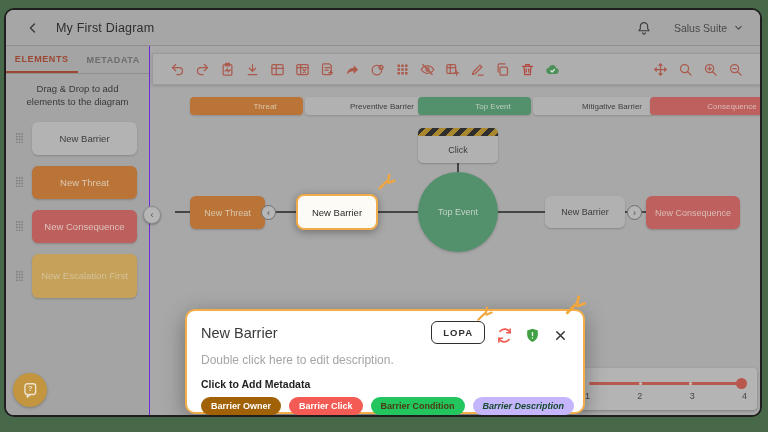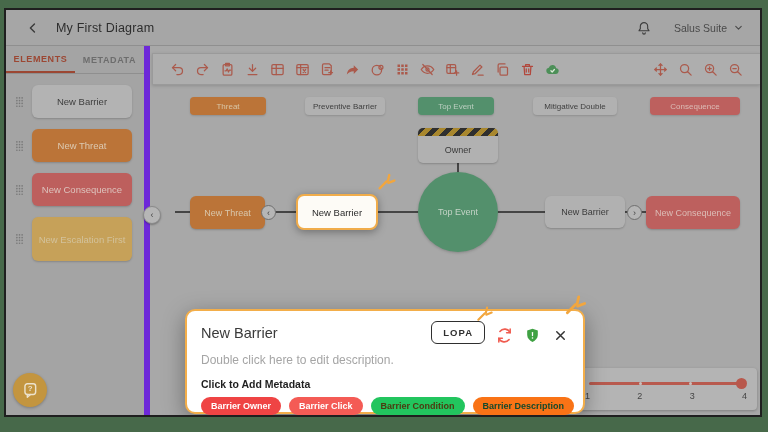--- a/index.html
+++ b/index.html
@@ -4,36 +4,36 @@
 <style>
   html,body{margin:0;padding:0;}
   body{
     width:768px;height:432px;overflow:hidden;position:relative;
     background:#47694a;
     font-family:"Liberation Sans","DejaVu Sans",sans-serif;
     -webkit-font-smoothing:antialiased;
   }
   .app{
     position:absolute;left:4px;top:8px;width:754px;height:405px;
-    background:#a6a6a6;border:2px solid #1f1f1f;border-radius:0;overflow:hidden;
+    background:#a6a6a6;border:2px solid #1f1f1f;border-radius:10px;overflow:hidden;
   }
   
   .topbar{
     position:absolute;left:0;top:0;width:100%;height:36px;
     background:#a6a6a6;border-bottom:1px solid #8f8f8f;
     display:flex;align-items:center;box-sizing:border-box;padding:0 16px 0 18px;
   }
   .topbar .back{width:18px;height:18px;display:flex;align-items:center;justify-content:center;margin-right:14px;cursor:pointer;}
   .topbar .title{font-size:12.5px;font-weight:500;color:#2d2d2d;letter-spacing:.2px;}
   .topbar .right{margin-left:auto;display:flex;align-items:center;gap:22px;}
   .topbar .account{font-size:10.5px;color:#4a4a4a;}
   
   .sidebar{
     position:absolute;left:0;top:36px;bottom:0;width:144px;
-    background:#a4a4a4;border-right:6px solid #6d28d9;box-sizing:border-box;
+    background:#a4a4a4;border-right:1px solid #6d28d9;box-sizing:border-box;
   }
   .tabs{display:flex;height:27px;border-bottom:1px solid #8f8f8f;}
   .tab{flex:1;display:flex;align-items:center;justify-content:center;font-size:9px;font-weight:700;letter-spacing:.6px;color:#6d6d6d;cursor:pointer;box-sizing:border-box;}
   .tab.active{color:#9c4733;border-bottom:2px solid #9c4733;}
   .hint{padding:9px 12px 2px;text-align:center;font-size:9.5px;line-height:1.35;color:#383838;}
   .palette{margin-top:8px;}
   .pal-row{display:flex;align-items:center;margin:11px 0;}
   .grip{width:26px;display:flex;justify-content:center;cursor:grab;}
   .pill{flex:1;margin-right:12px;min-height:33px;border-radius:6px;display:flex;align-items:center;justify-content:center;
         text-align:center;font-size:9.5px;padding:2px 6px;box-sizing:border-box;box-shadow:0 1px 2px rgba(0,0,0,.18);cursor:grab;}
@@ -54,21 +54,21 @@
   }
   .tbi{width:25px;height:22px;display:flex;align-items:center;justify-content:center;color:#ab5a4c;cursor:pointer;}
   .tbi svg{width:15px;height:15px;}
   .tbi.delete{color:#b2483d;}
   .tbi.sync{color:#4c8f58;}
   .tbi.first-right{margin-left:auto;}
   
   .canvas{position:absolute;left:144px;top:36px;right:0;bottom:0;background:#a8a8a8;overflow:hidden;}
   .chip{
     position:absolute;top:51px;height:18px;border-radius:4px;display:flex;align-items:center;justify-content:center;
-    font-size:8px;font-weight:500;box-shadow:0 1px 2px rgba(0,0,0,.15);cursor:pointer;
+    font-size:8px;font-weight:500;box-shadow:0 1px 2px rgba(0,0,0,.15);cursor:pointer;padding-left:37px;
   }
   .chip-orange{background:#bb7438;color:#d9c6a6;}
   .chip-gray{background:#b1b1b1;color:#3e3e3e;}
   .chip-green{background:#53906c;color:#bccfc1;}
   .chip-red{background:#bd605e;color:#dcbdb7;}
   .hline{position:absolute;top:165px;left:25px;width:545px;height:2px;background:#454545;}
   .vline{position:absolute;left:307px;top:116px;width:2px;height:11px;background:#454545;}
   .hazard{
     position:absolute;left:268px;top:82px;width:80px;height:35px;background:#b1b1b1;border-radius:5px;
     box-shadow:0 1px 2px rgba(0,0,0,.2);overflow:hidden;cursor:pointer;
@@ -118,24 +118,24 @@
   .popup-header .btns{margin-left:auto;display:flex;align-items:flex-end;gap:10px;}
   .pbtn{border:1.5px solid #2f2f2f;border-radius:6px;background:#fff;color:#2f2f2f;
         font-size:9.5px;font-weight:700;letter-spacing:1px;padding:5px 11px;cursor:pointer;
         font-family:"Liberation Sans","DejaVu Sans",sans-serif;}
   .pbtn.actions{border:2px solid #f0ac4a;padding:6px 13px;}
   .hicon{width:18px;height:18px;display:flex;align-items:center;justify-content:center;cursor:pointer;}
   .popup-desc{margin-top:9px;font-size:12px;color:#a5a5a5;cursor:text;}
   .popup-meta-heading{margin-top:11px;font-size:10.5px;font-weight:700;color:#1f1f1f;}
   .meta-chips{margin-top:7px;display:flex;gap:8px;}
   .mchip{border-radius:10px;padding:4px 10px;font-size:9px;font-weight:700;cursor:pointer;white-space:nowrap;}
-  .mchip-owner{background:#ef4444;color:#fff;}
+  .mchip-owner{background:#a16207;color:#fff;}
   .mchip-type{background:#f45b55;color:#fff;}
   .mchip-cond{background:#22c55e;color:#4d3a10;}
-  .mchip-desc{background:#f97316;color:#14492c;}
+  .mchip-desc{background:#c4b5fd;color:#14492c;font-style:italic;}
   
   .help-btn{
     position:absolute;left:7px;top:363px;width:34px;height:34px;border-radius:50%;background:#c3953f;
     display:flex;align-items:center;justify-content:center;z-index:6;box-shadow:0 1px 3px rgba(0,0,0,.25);cursor:pointer;
   }
 </style>
 </head>
 <body>
 
 <div class="app">
@@ -161,20 +161,21 @@
           </svg>
       </span>
     </span>
   </header>
 
   <aside class="sidebar">
     <div class="tabs">
       <div class="tab active">ELEMENTS</div>
       <div class="tab">METADATA</div>
     </div>
+    <div class="hint">Drag &amp; Drop to add elements to the diagram</div>
     <div class="palette">
       <div class="pal-row">
         <span class="grip">
           <svg viewBox="0 0 12 16" width="9" height="12" fill="#787878">
               <circle cx="2.5" cy="2.5" r="1.1"></circle>
               <circle cx="6" cy="2.5" r="1.1"></circle>
               <circle cx="9.5" cy="2.5" r="1.1"></circle>
               <circle cx="2.5" cy="6.2" r="1.1"></circle>
               <circle cx="6" cy="6.2" r="1.1"></circle>
               <circle cx="9.5" cy="6.2" r="1.1"></circle>
@@ -378,29 +379,29 @@
           <path d="M7.8 10.5h5.4"></path>
         </svg>
       </span>
   </div>
 
   <div class="canvas">
 
     <div class="chip chip-orange" style="left:40px;width:76px;">Threat</div>
     <div class="chip chip-gray" style="left:155px;width:80px;">Preventive Barrier</div>
     <div class="chip chip-green" style="left:268px;width:76px;">Top Event</div>
-    <div class="chip chip-gray" style="left:383px;width:84px;">Mitigative Double</div>
+    <div class="chip chip-gray" style="left:383px;width:84px;">Mitigative Barrier</div>
     <div class="chip chip-red" style="left:500px;width:90px;">Consequence</div>
 
     <div class="hline"></div>
     <div class="vline"></div>
 
     <div class="hazard">
       <div class="stripe"></div>
-      <div class="hz-label">Owner</div>
+      <div class="hz-label">Click</div>
     </div>
 
     <div class="top-event-circle">
       <span>Top Event</span>
     </div>
 
     <div class="node node-threat">New Threat</div>
     <div class="connector conn-left">
         <span>‹</span>
       </div>

